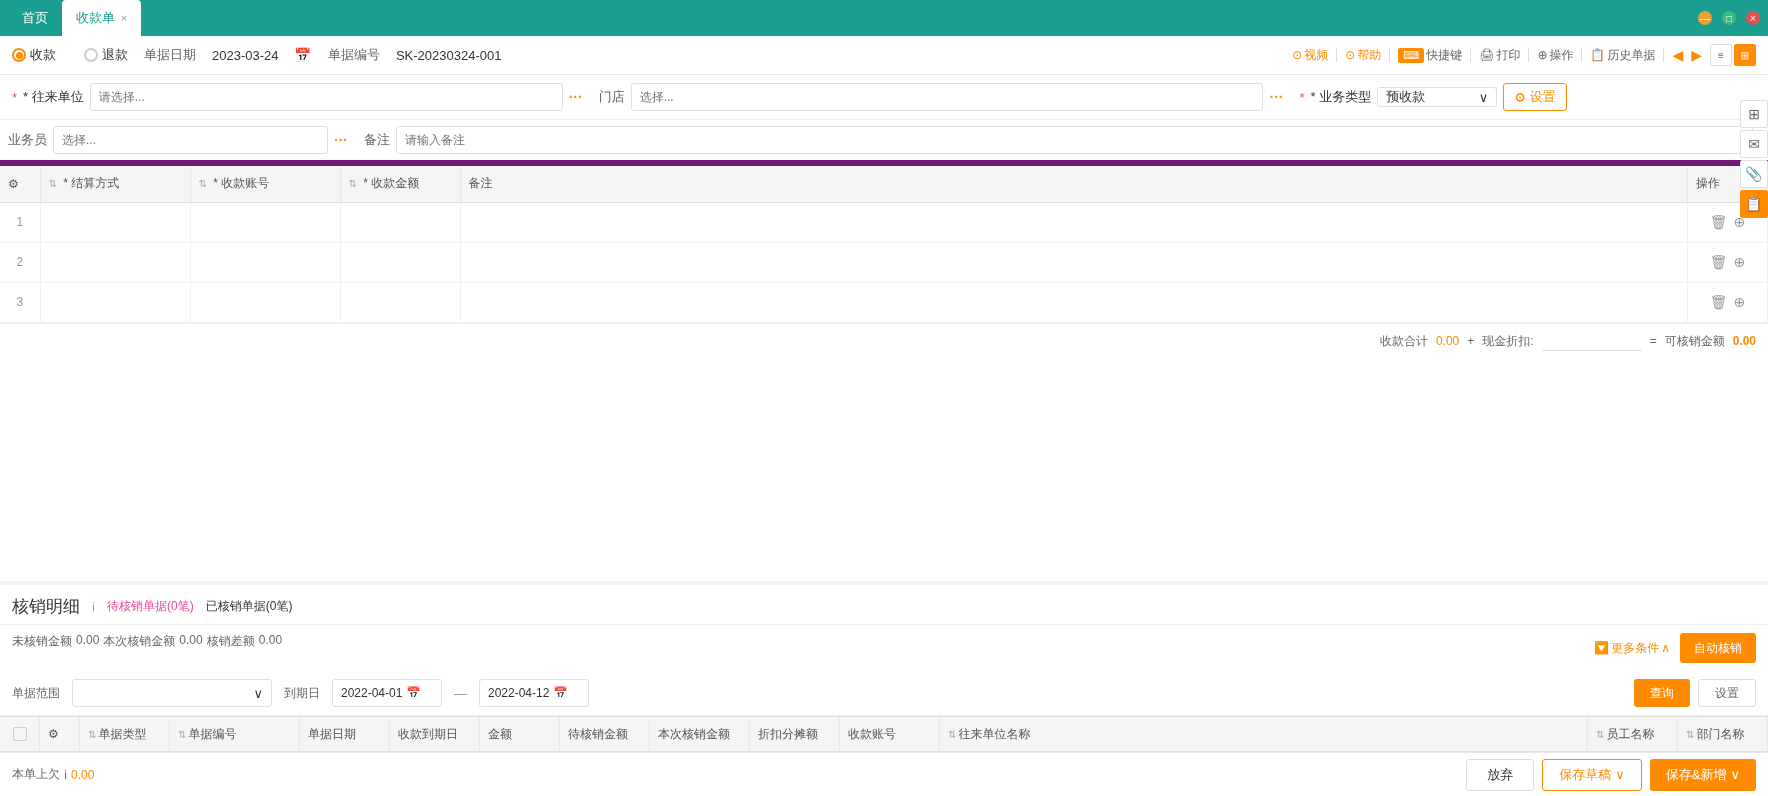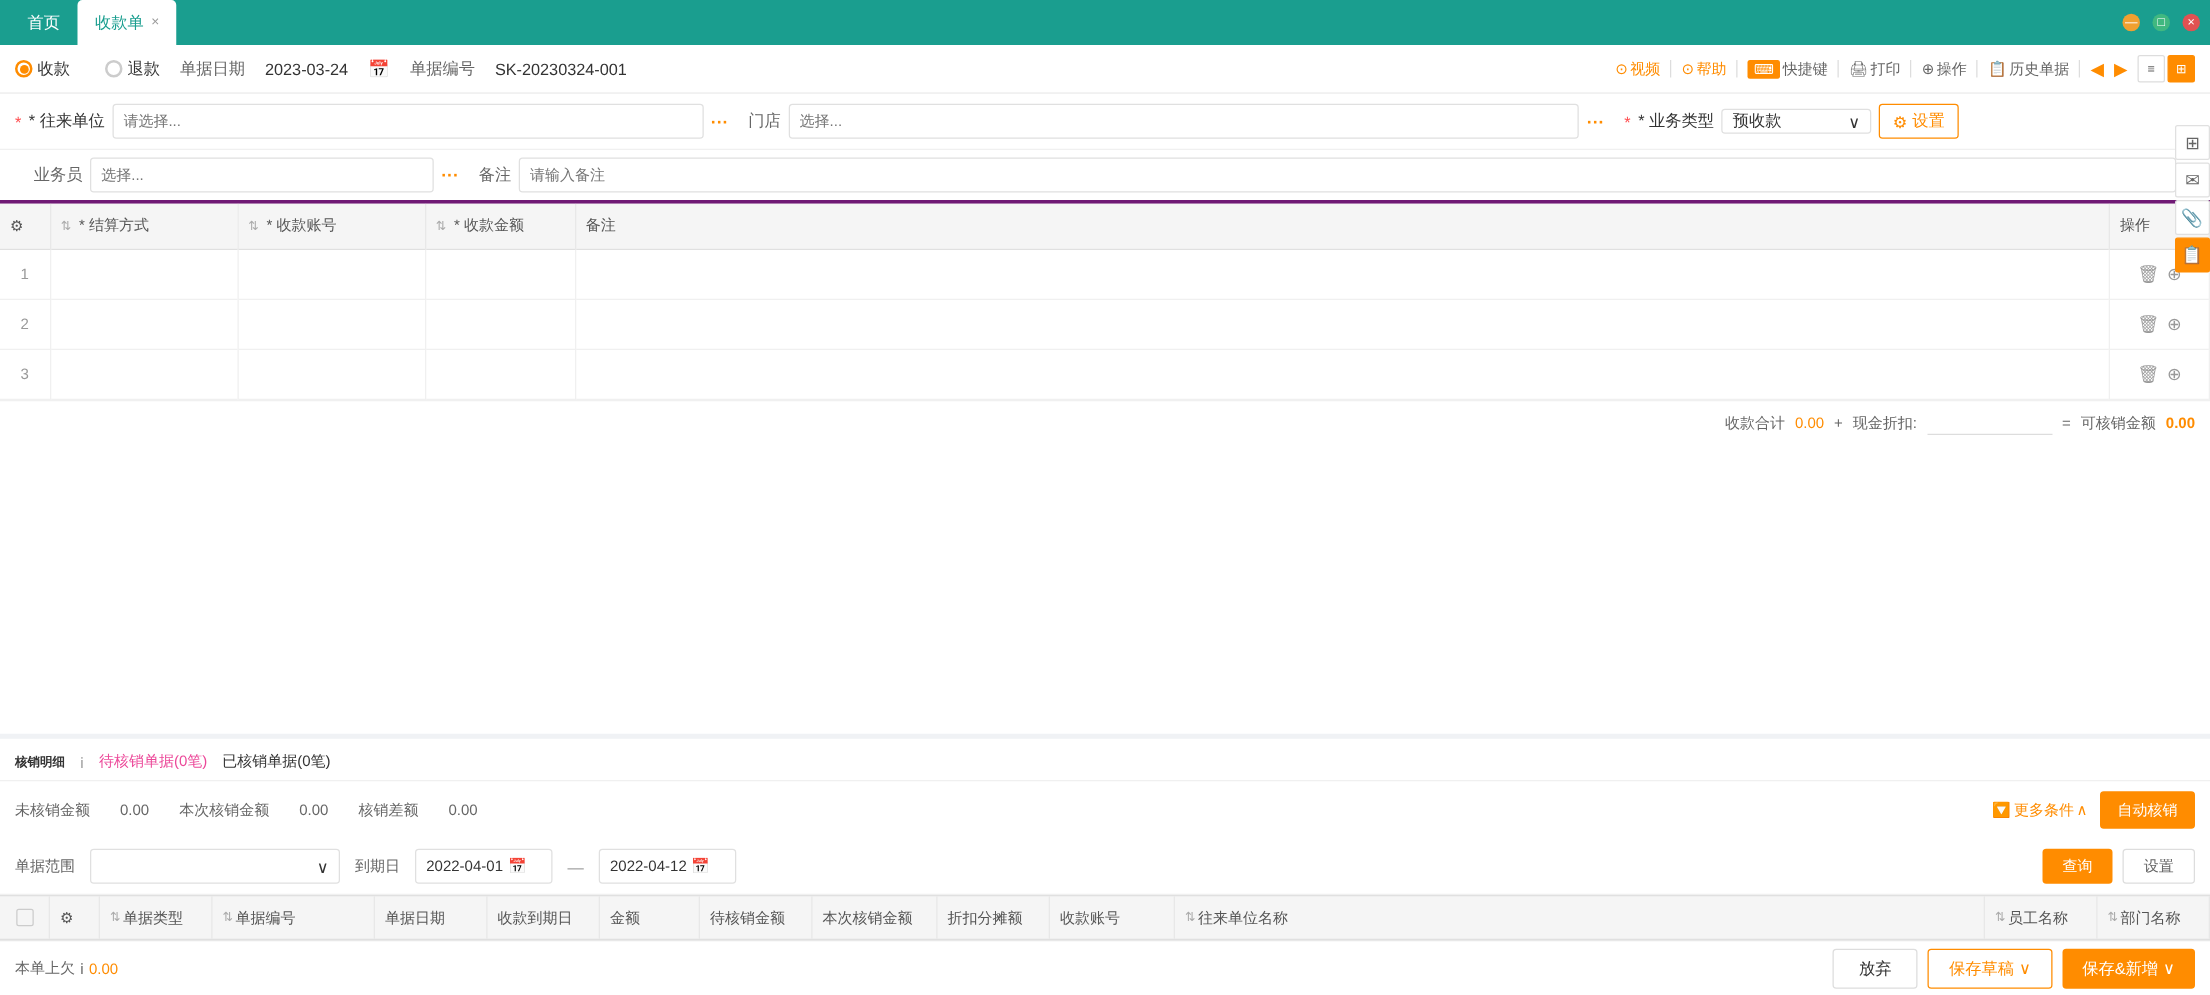--- a/index.html
+++ b/index.html
@@ -74,23 +74,23 @@
       flex: 1; border: 1px solid #e0e0e0; border-radius: 3px;
       padding: 3px 8px; color: #bbb; font-size: 12px; height: 28px;
       background: white; cursor: pointer;
     }
     .dots-btn { color: #ff8c00; cursor: pointer; font-size: 14px; font-weight: bold; }
     .business-select { border: 1px solid #e0e0e0; border-radius: 3px; padding: 3px 8px; height: 20px; display: flex; align-items: center; justify-content: space-between; min-width: 120px; cursor: pointer; }
     .set-btn { border: 1px solid #ff8c00; color: #ff8c00; padding: 3px 10px; border-radius: 3px; cursor: pointer; background: white; height: 28px; display: flex; align-items: center; gap: 4px; }
 
     
     .form-fields-2 {
-      padding: 6px 27px;
+      padding: 6px 8px;
       display: flex; gap: 16px; align-items: center;
-      border-bottom: 3px solid #701a75;
+      border-bottom: 6px solid #701a75;
       background: white;
     }
 
     
     .table-section {
       flex: 1; overflow: hidden; display: flex; flex-direction: column;
       background: white;
     }
     .data-table {
       width: 100%; border-collapse: collapse; font-size: 12px;
@@ -129,27 +129,27 @@
     
     .verify-section {
       background: white; border-top: 4px solid #f0f2f5;
       padding: 0;
     }
     .verify-header {
       padding: 10px 12px 6px;
       display: flex; align-items: center; gap: 12px;
       border-bottom: 1px solid #f0f0f0;
     }
-    .verify-title { font-size: 10px; font-weight: 700; color: #333; }
+    .verify-title { font-size: 17px; font-weight: 400; color: #333; }
     .info-icon { color: #999; font-size: 12px; cursor: pointer; }
     .tab-link { color: #ec4899; font-size: 12px; cursor: pointer; }
     .tab-link.inactive { color: #333; }
     .verify-stats {
       padding: 8px 12px;
-      display: flex; align-items: center; gap: 24px;
+      display: flex; align-items: flex-start; gap: 4px;
       font-size: 12px; color: #666;
     }
     .filter-row {
       padding: 8px 12px;
       display: flex; align-items: center; gap: 12px;
       border-bottom: 1px solid #f0f0f0;
     }
     .filter-label { color: #666; font-size: 12px; }
     .filter-select { border: 1px solid #e0e0e0; border-radius: 3px; padding: 3px 8px; height: 28px; min-width: 200px; display: flex; align-items: center; justify-content: space-between; cursor: pointer; }
     .date-field { border: 1px solid #e0e0e0; border-radius: 3px; padding: 3px 8px; height: 28px; min-width: 110px; display: flex; align-items: center; gap: 4px; cursor: pointer; font-size: 12px; }

